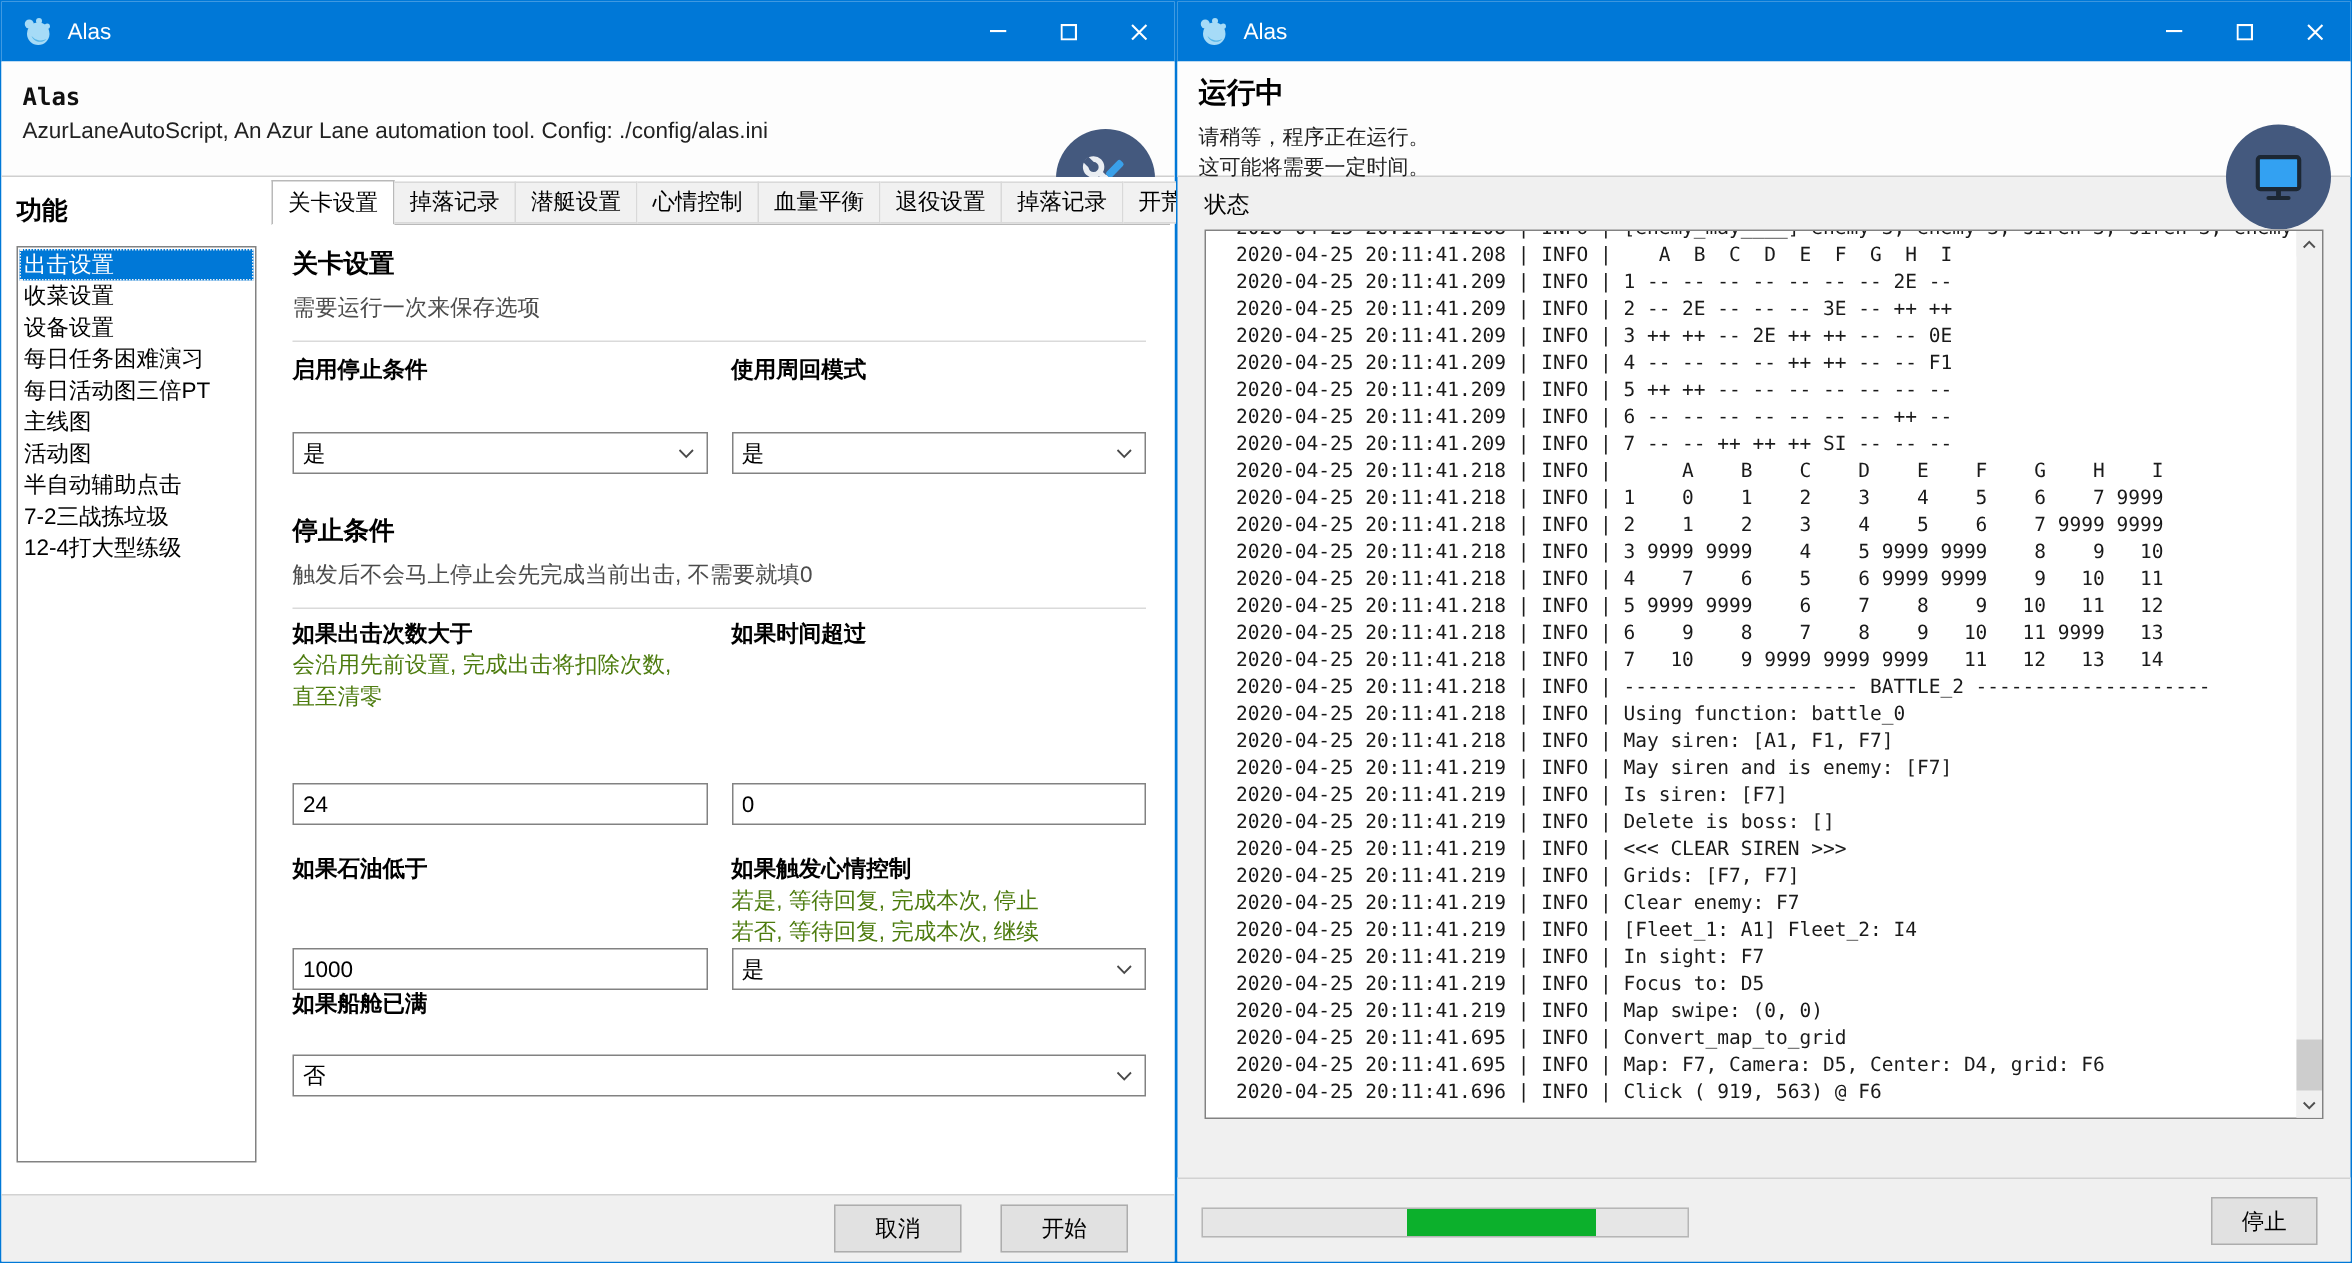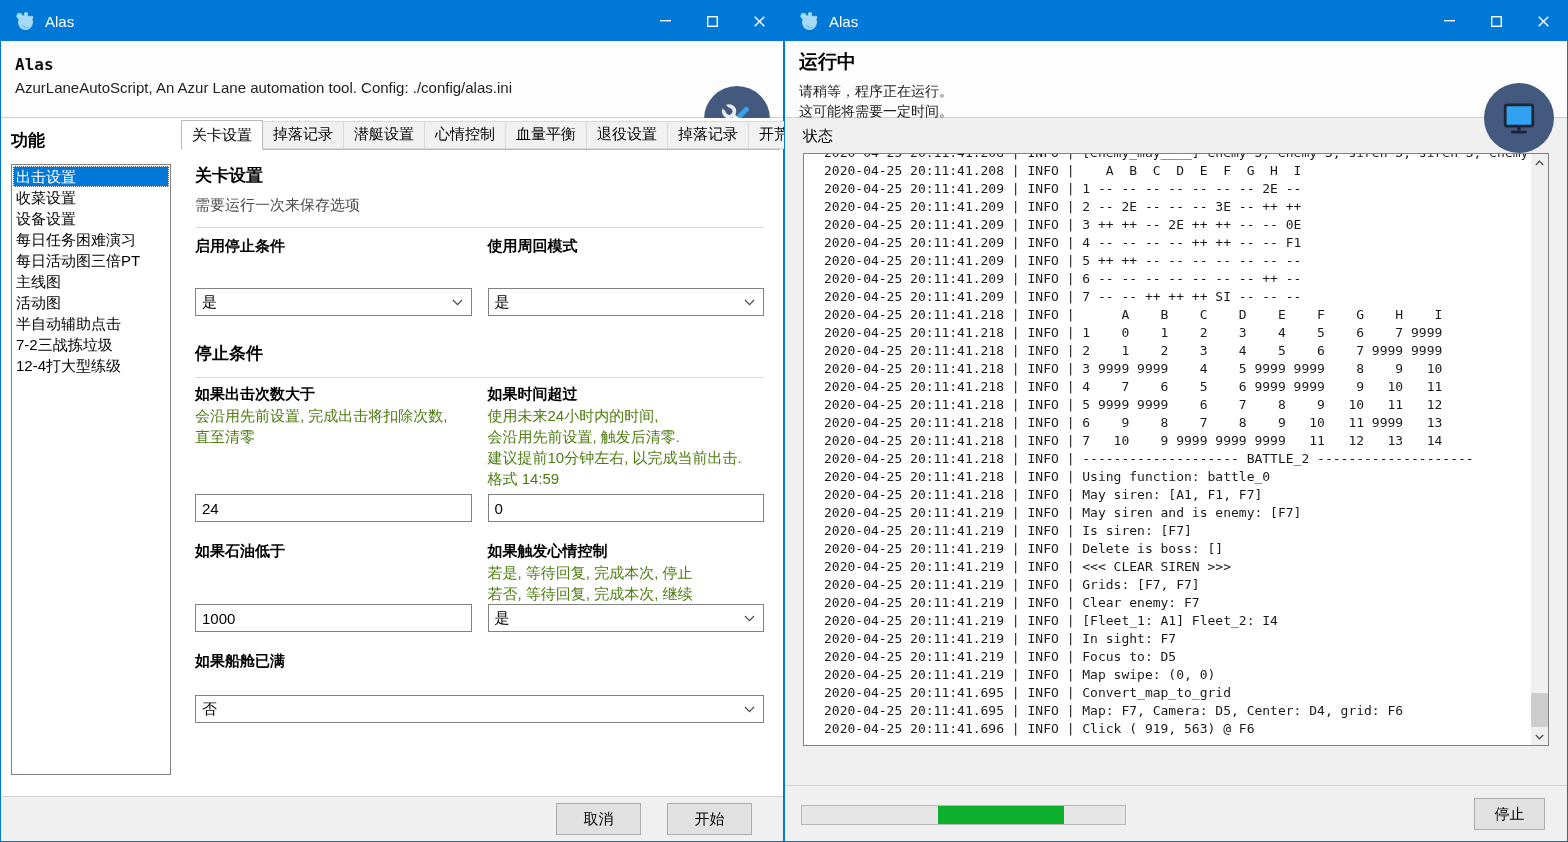--- a/index.html
+++ b/index.html
@@ -50,21 +50,21 @@
   .sec-sub { margin-top:9px; font-size:15px; color:#4c4c4c; }
   .form hr { border:none; border-top:1px solid #dadada; margin:12px 0 0; }
   .grid { display:grid; grid-template-columns:1fr 1fr; column-gap:16px; }
   .cell { display:flex; flex-direction:column; }
   .lbl { font-size:15px; font-weight:bold; color:#000; }
   .desc { margin-top:1px; font-size:15px; line-height:21px; color:#4d7c0f; white-space:pre-line; }
   .ctrl { margin-top:auto; }
   .row1 { margin-top:9px;  height:79px; }
   .row2 { margin-top:7px;  height:137px; }
   .row3 { margin-top:20px; height:90px; }
-  .row4 { margin-top:20px; height:71px; }
+  .row4 { height:71px; }
   .sec2 { margin-top:26px; }
 
   .tinput { width:100%; height:28px; border:1px solid #828282; background:#fff;
     font-size:15px; padding:0 6px; font-family:inherit; color:#000; }
   .select { position:relative; width:100%; height:28px; border:1px solid #828282;
     background:#fff; font-size:15px; display:flex; align-items:center; padding:0 24px 0 6px; }
   .select .chev { position:absolute; right:8px; top:10px; display:flex; }
 
   
   .footer { position:absolute; left:0; right:0; bottom:0; background:#f0f0f0; border-top:1px solid #d2d2d2; }
@@ -201,36 +201,33 @@
                 <svg width="11" height="7" viewBox="0 0 11 7">
                     <path d="M1 1 L5.5 5.6 L10 1" fill="none" stroke="#4a4a4a" stroke-width="1.2"></path>
                   </svg>
               </span>
             </div>
           </div>
         </div>
 
         <div class="sec2">
           <div class="sec-title">停止条件</div>
+          <div class="sec-sub">触发后不会马上停止会先完成当前出击, 不需要就填0</div>
           <hr>
         </div>
 
         <div class="grid row2">
           <div class="cell">
             <div class="lbl">如果出击次数大于</div>
             <div class="desc">会沿用先前设置, 完成出击将扣除次数,
 直至清零</div>
             <input class="ctrl tinput" value="24" style="">
           </div>
           <div class="cell">
             <div class="lbl">如果时间超过</div>
-            <div class="desc">使用未来24小时内的时间,
-会沿用先前设置, 触发后清零.
-建议提前10分钟左右, 以完成当前出击.
-格式 14:59</div>
             <input class="ctrl tinput" value="0" style="">
           </div>
         </div>
 
         <div class="grid row3">
           <div class="cell">
             <div class="lbl">如果石油低于</div>
             <input class="ctrl tinput" value="1000" style="">
           </div>
           <div class="cell">

